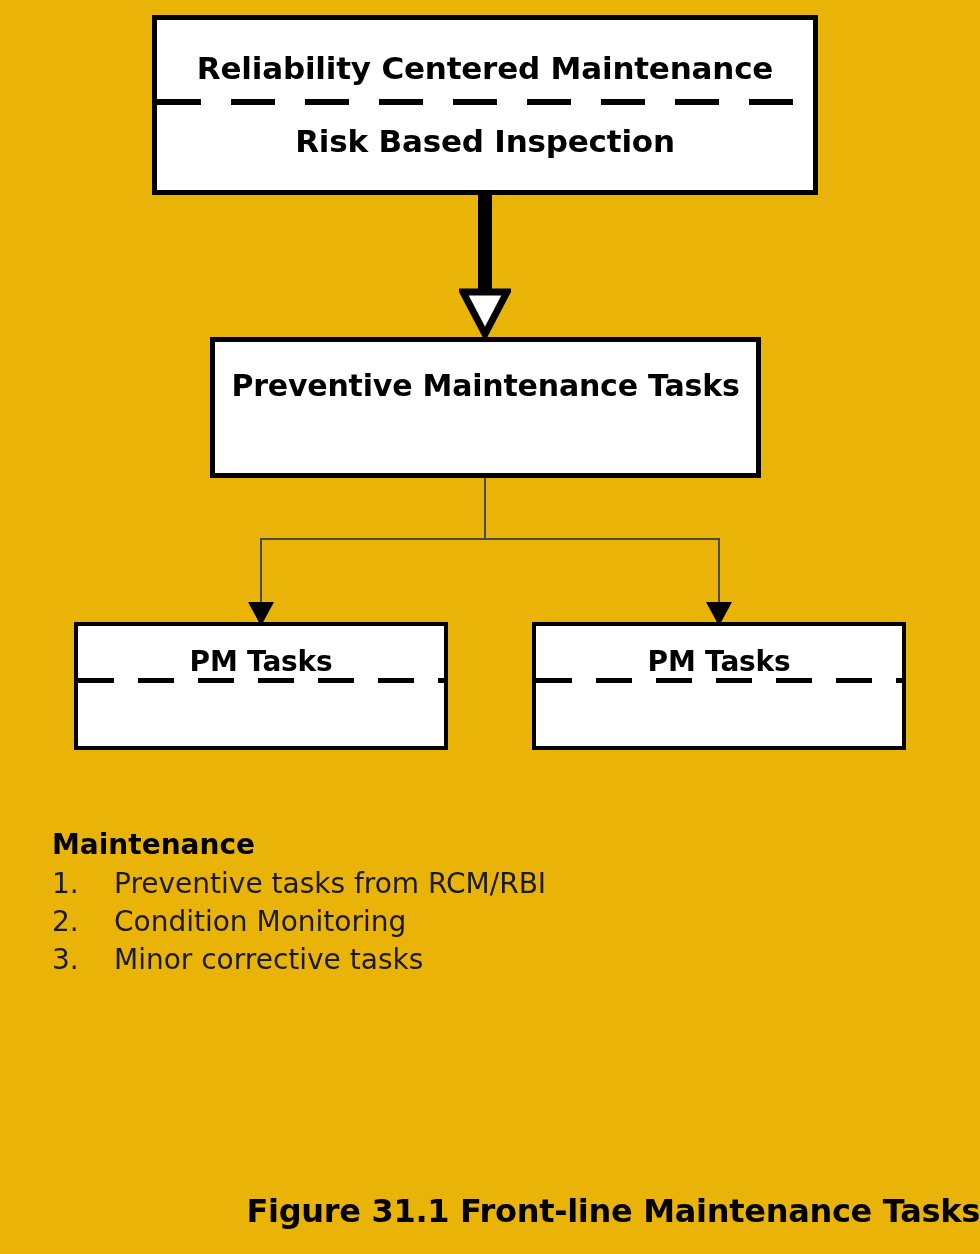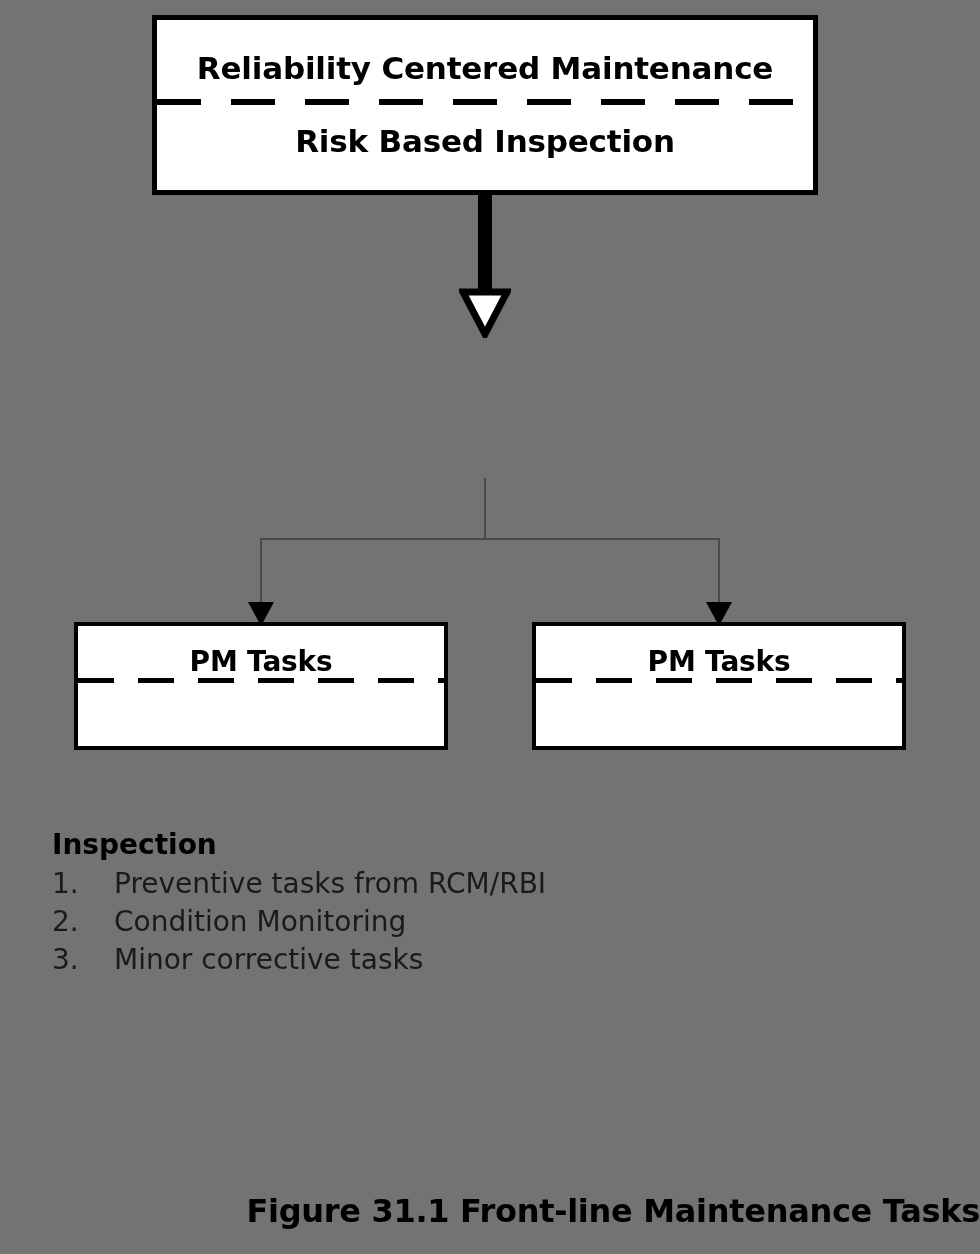--- a/index.html
+++ b/index.html
@@ -8,21 +8,21 @@
     background: #ffffff;
   }
   body {
     font-family: "DejaVu Sans", sans-serif;
     color: #000000;
   }
   #page {
     position: relative;
     width: 980px;
     height: 1254px;
-    background: #737373;
+    background: #eab308;
     overflow: hidden;
   }
 
   
   .node {
     position: absolute;
     box-sizing: border-box;
     background: #ffffff;
     border: 5px solid #000000;
   }
@@ -146,20 +146,23 @@
     <div class="node-line l2">Risk Based Inspection</div>
   </div>
 
   <div class="conn" id="arrow-main-stem"></div>
   <div class="conn" id="arrow-main-head">
     <svg width="52" height="50" viewBox="0 0 52 50" xmlns="http://www.w3.org/2000/svg">
       <polygon points="4,4 48,4 26,46" fill="#ffffff" stroke="#000000" stroke-width="7" stroke-linejoin="miter"></polygon>
     </svg>
   </div>
 
+  <div class="node" id="box-pm-tasks">
+    <div class="node-line">Preventive Maintenance Tasks</div>
+  </div>
 
   <div class="tline" id="tree-drop"></div>
   <div class="tline" id="tree-bar"></div>
   <div class="tline" id="tree-left-drop"></div>
   <div class="tline" id="tree-right-drop"></div>
 
   <div class="tarrow" id="tree-left-head">
     <svg width="26" height="24" viewBox="0 0 26 24" xmlns="http://www.w3.org/2000/svg">
       <polygon points="0,0 26,0 13,24" fill="#000000"></polygon>
     </svg>
@@ -174,21 +177,21 @@
     <div class="node-line l1">PM Tasks</div>
     <div class="divider small"></div>
   </div>
 
   <div class="node thin leafbox" id="box-operators">
     <div class="node-line l1">PM Tasks</div>
     <div class="divider small"></div>
   </div>
 
   <div id="prose">
-    <div id="prose-heading">Inspection</div>
+    <div id="prose-heading">Maintenance</div>
 
     <ol class="num-list">
       <li class="num-item">
         <span class="num-marker">1.</span>
         <span class="num-text">Preventive tasks from RCM/RBI</span>
       </li>
       <li class="num-item">
         <span class="num-marker">2.</span>
         <span class="num-text">Condition Monitoring</span>
       </li>

